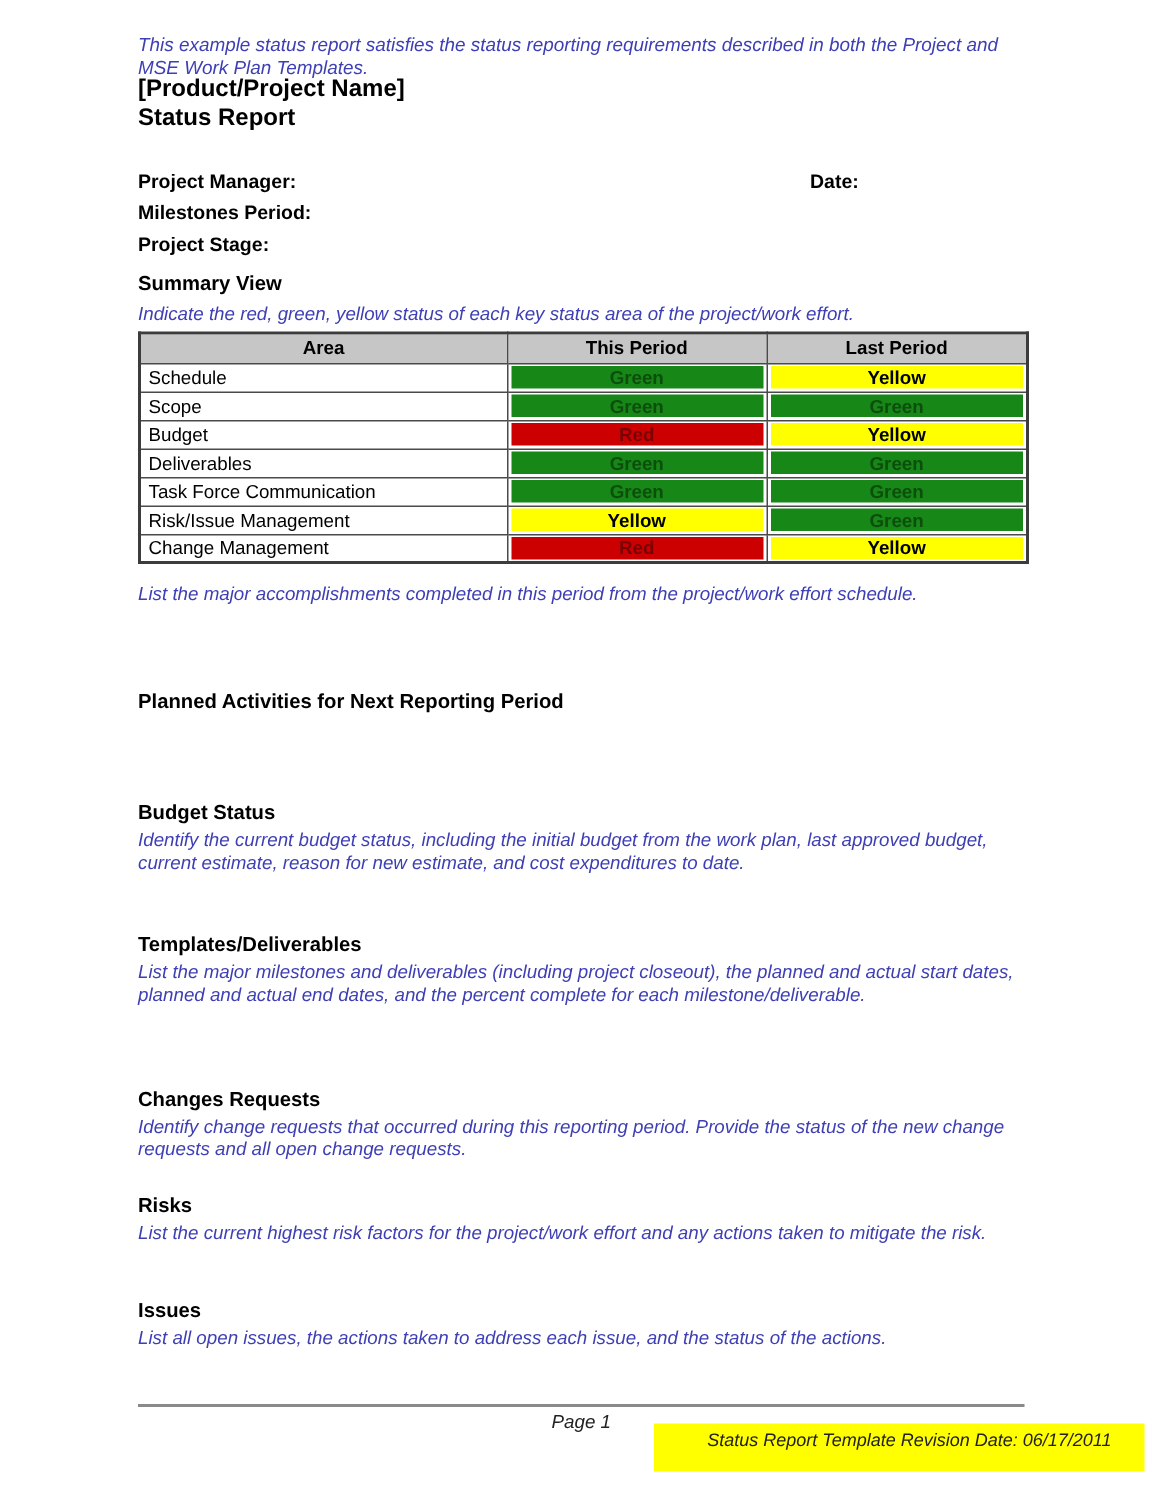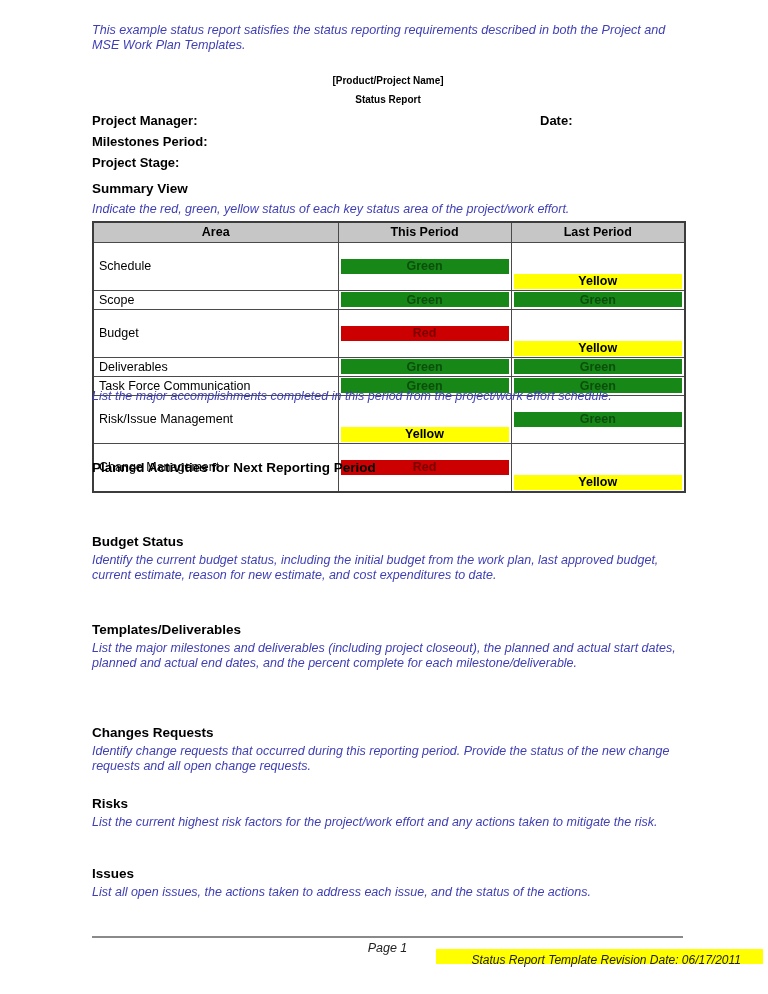--- a/index.html
+++ b/index.html
@@ -17,23 +17,23 @@
   }
   .intro {
     position: absolute;
     left: 92px; top: 23px; width: 578px;
     font-size: 12.6px; line-height: 15px;
     font-style: italic;
     color: var(--instruction-blue, #3f3fb5);
   }
   .title-block {
     position: absolute;
-    left: 92px; top: 71px; width: 592px;
-    text-align: center;
-    font-size: 10px; font-weight: bold; line-height: 19px;
+    left: 92px; top: 50px; width: 592px;
+    text-align: left;
+    font-size: 16px; font-weight: bold; line-height: 19px;
     color: #000000;
   }
   .meta-label {
     position: absolute;
     font-size: 13px; font-weight: bold; color: #000000;
   }
   .m-pm { left: 92px; top: 113px; }
   .m-date { left: 540px; top: 113px; }
   .m-rp { left: 92px; top: 134px; }
   .m-ps { left: 92px; top: 155px; }
@@ -75,36 +75,36 @@
     color: #000000;
   }
   td.status-cell { background: #ffffff; padding: 1px 2px; }
   .chip {
     height: 15px;
     display: flex; align-items: center; justify-content: center;
     font-weight: bold; font-size: 12.5px;
   }
   .chip-green  { background: var(--status-green-bg, #178718); color: var(--status-green-text, #0c4f0c); }
   .chip-red    { background: var(--status-red-bg, #cc0000);   color: var(--status-red-text, #7a0000); }
-  .chip-yellow { background: var(--status-yellow-bg, #ffff00);color: var(--status-yellow-text, #000000); margin-top: 30px; }
+  .chip-yellow { background: var(--status-yellow-bg, #ffff00);color: var(--status-yellow-text, #000000); }
   .section { position: absolute; left: 92px; width: 592px; }
   .footer-rule {
     position: absolute;
     left: 92px; top: 936px; width: 591px; height: 2px;
     background: #8a8a8a;
   }
   .page-number {
     position: absolute;
     left: 92px; top: 941px; width: 591px;
     text-align: center;
     font-size: 12.5px; font-style: italic; color: #222222;
   }
   .revision-box {
     position: absolute;
-    top: 949px; right: 5px; width: 327px; height: 15px;
+    top: 949px; right: 5px; width: 327px; height: 32px;
     background: var(--footer-highlight, #ffff00);
     text-align: right;
     padding: 4px 22px 0 0;
     font-size: 12px; font-style: italic; color: #222222;
   }
 </style>
 </head>
 <body>
 
 <div class="page">

